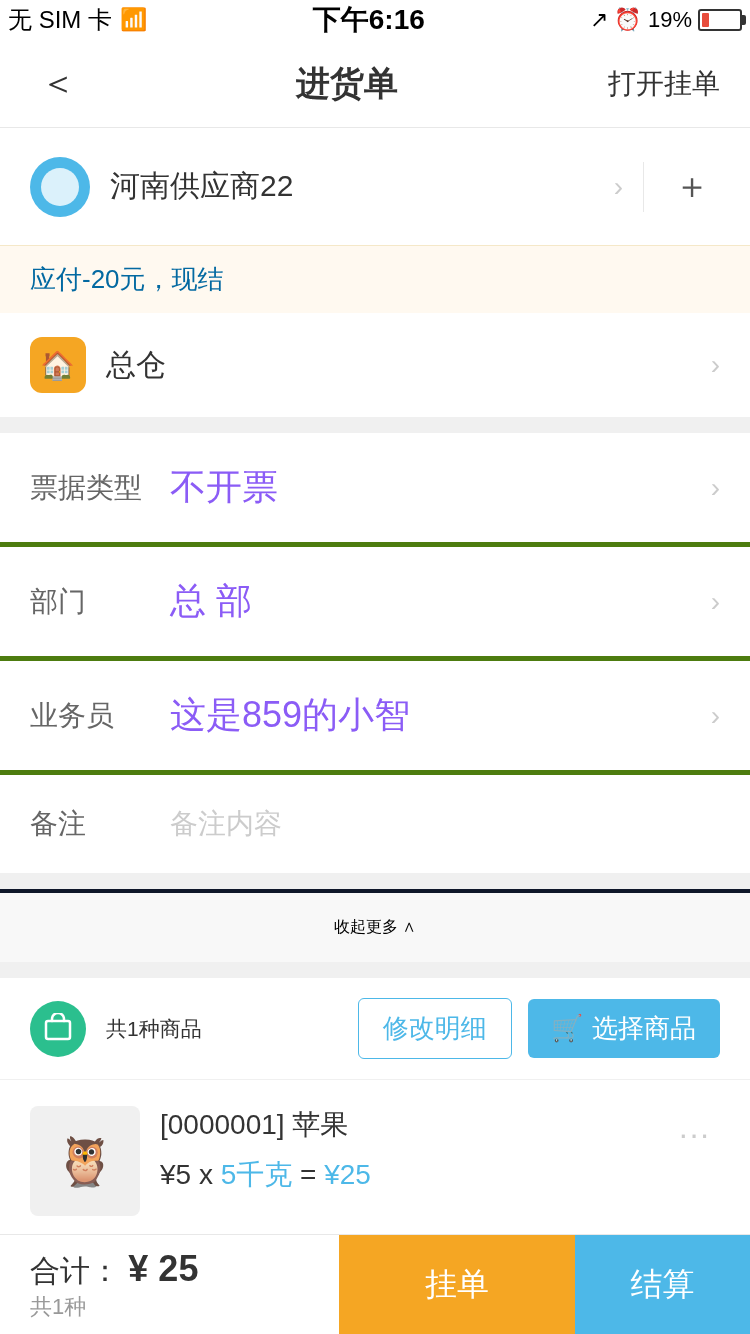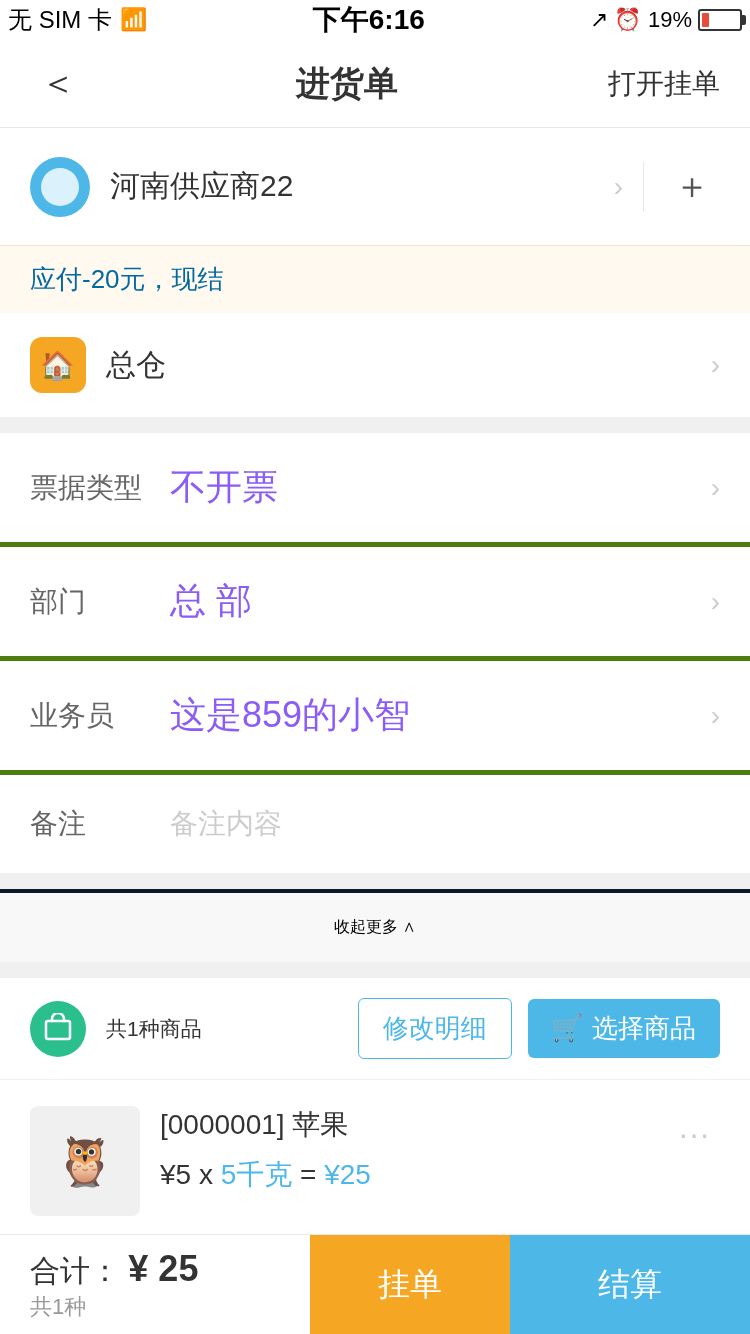--- a/index.html
+++ b/index.html
@@ -342,33 +342,33 @@
     }
     .total-amount .amount {
       font-size: 36px;
       font-weight: 600;
     }
     .total-count {
       font-size: 22px;
       color: #999;
     }
     .btn-hang {
-      width: 200px;
+      width: 236px;
       height: 100px;
       background: #f5a623;
       color: #fff;
       font-size: 32px;
       display: flex;
       align-items: center;
       justify-content: center;
       cursor: pointer;
       border: none;
     }
     .btn-checkout {
-      width: 240px;
+      width: 175px;
       height: 100px;
       background: #4db8e8;
       color: #fff;
       font-size: 32px;
       display: flex;
       align-items: center;
       justify-content: center;
       cursor: pointer;
       border: none;
     }

